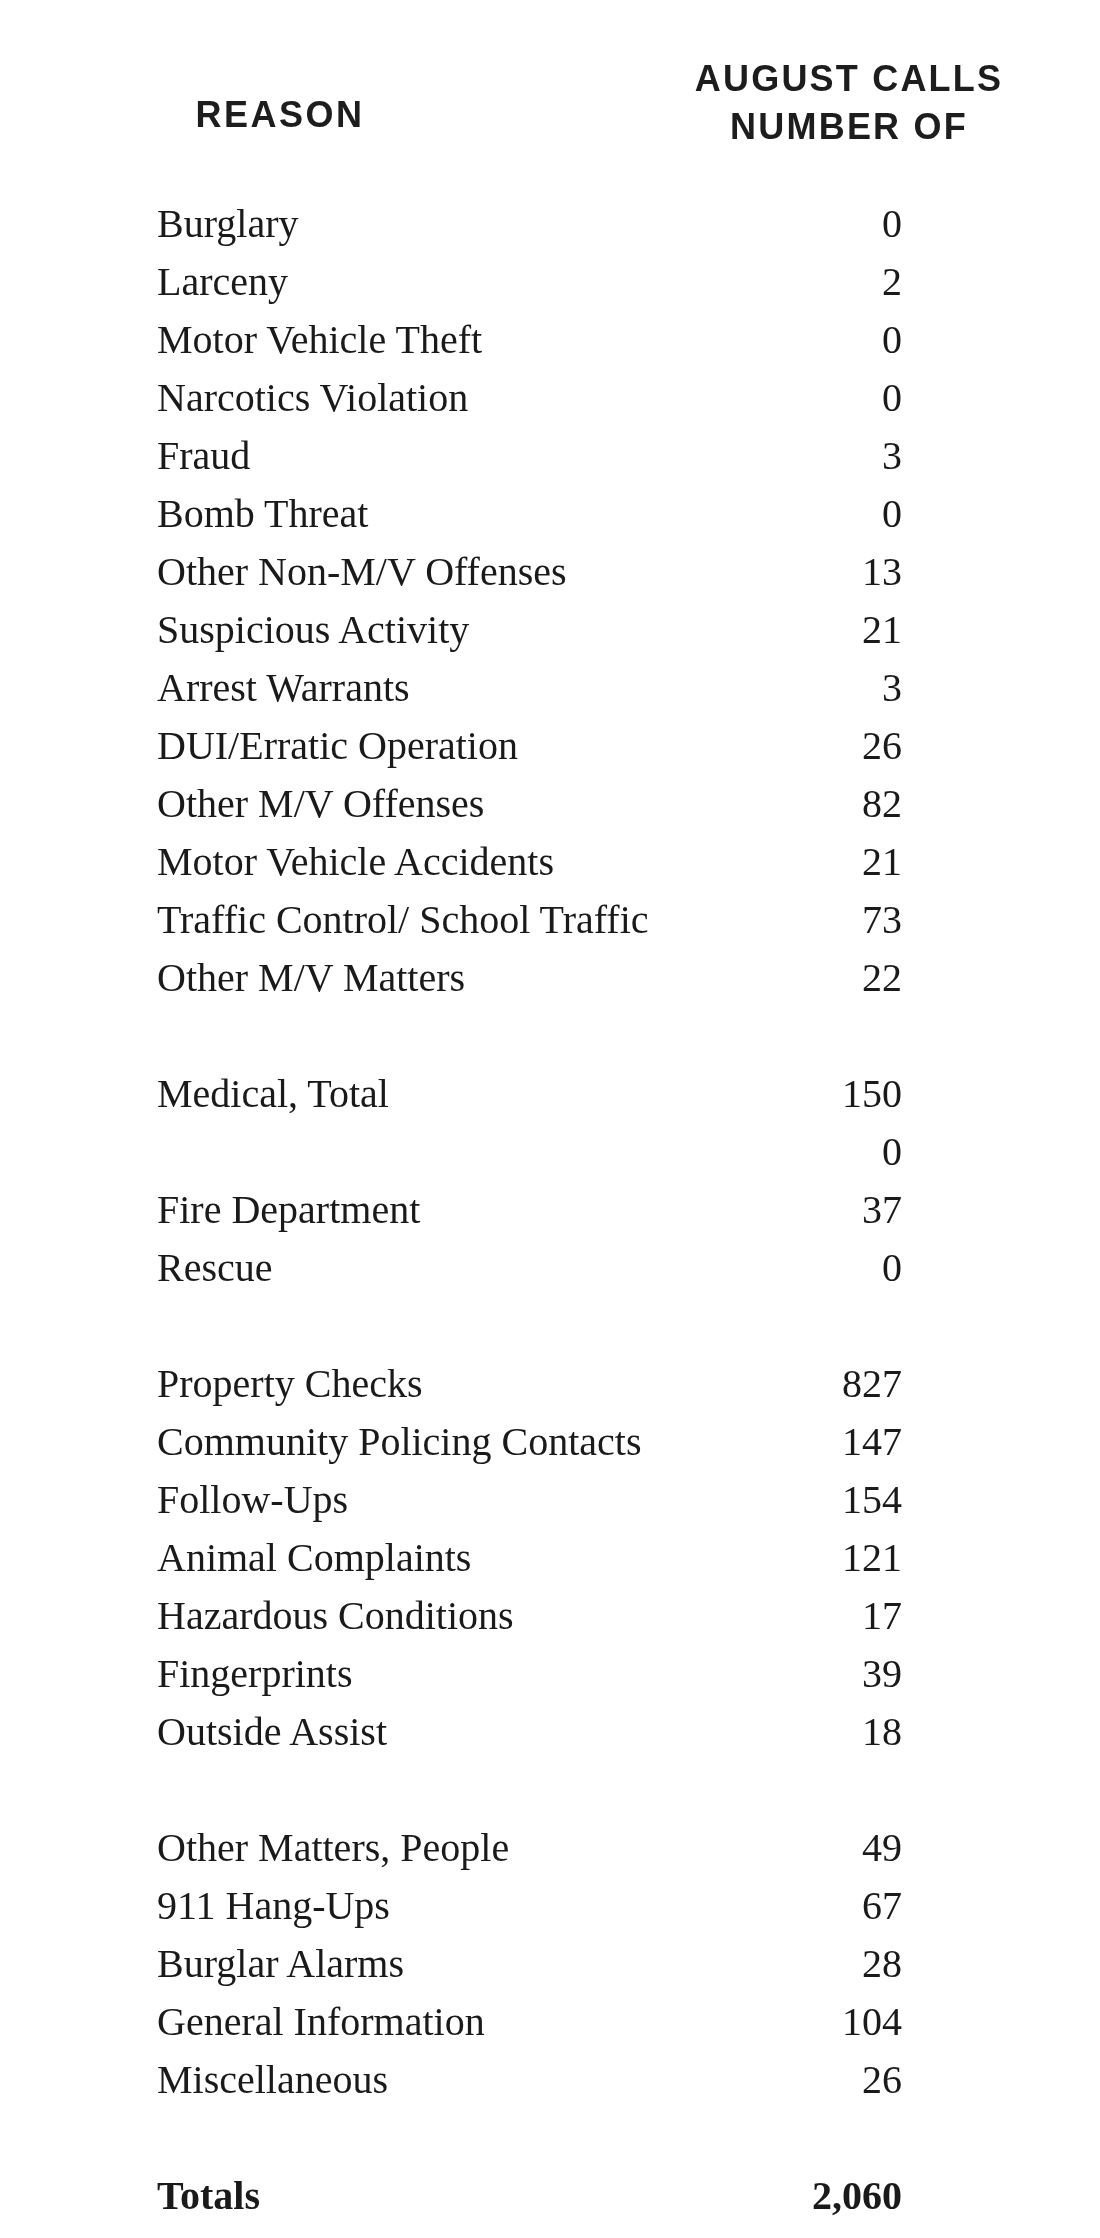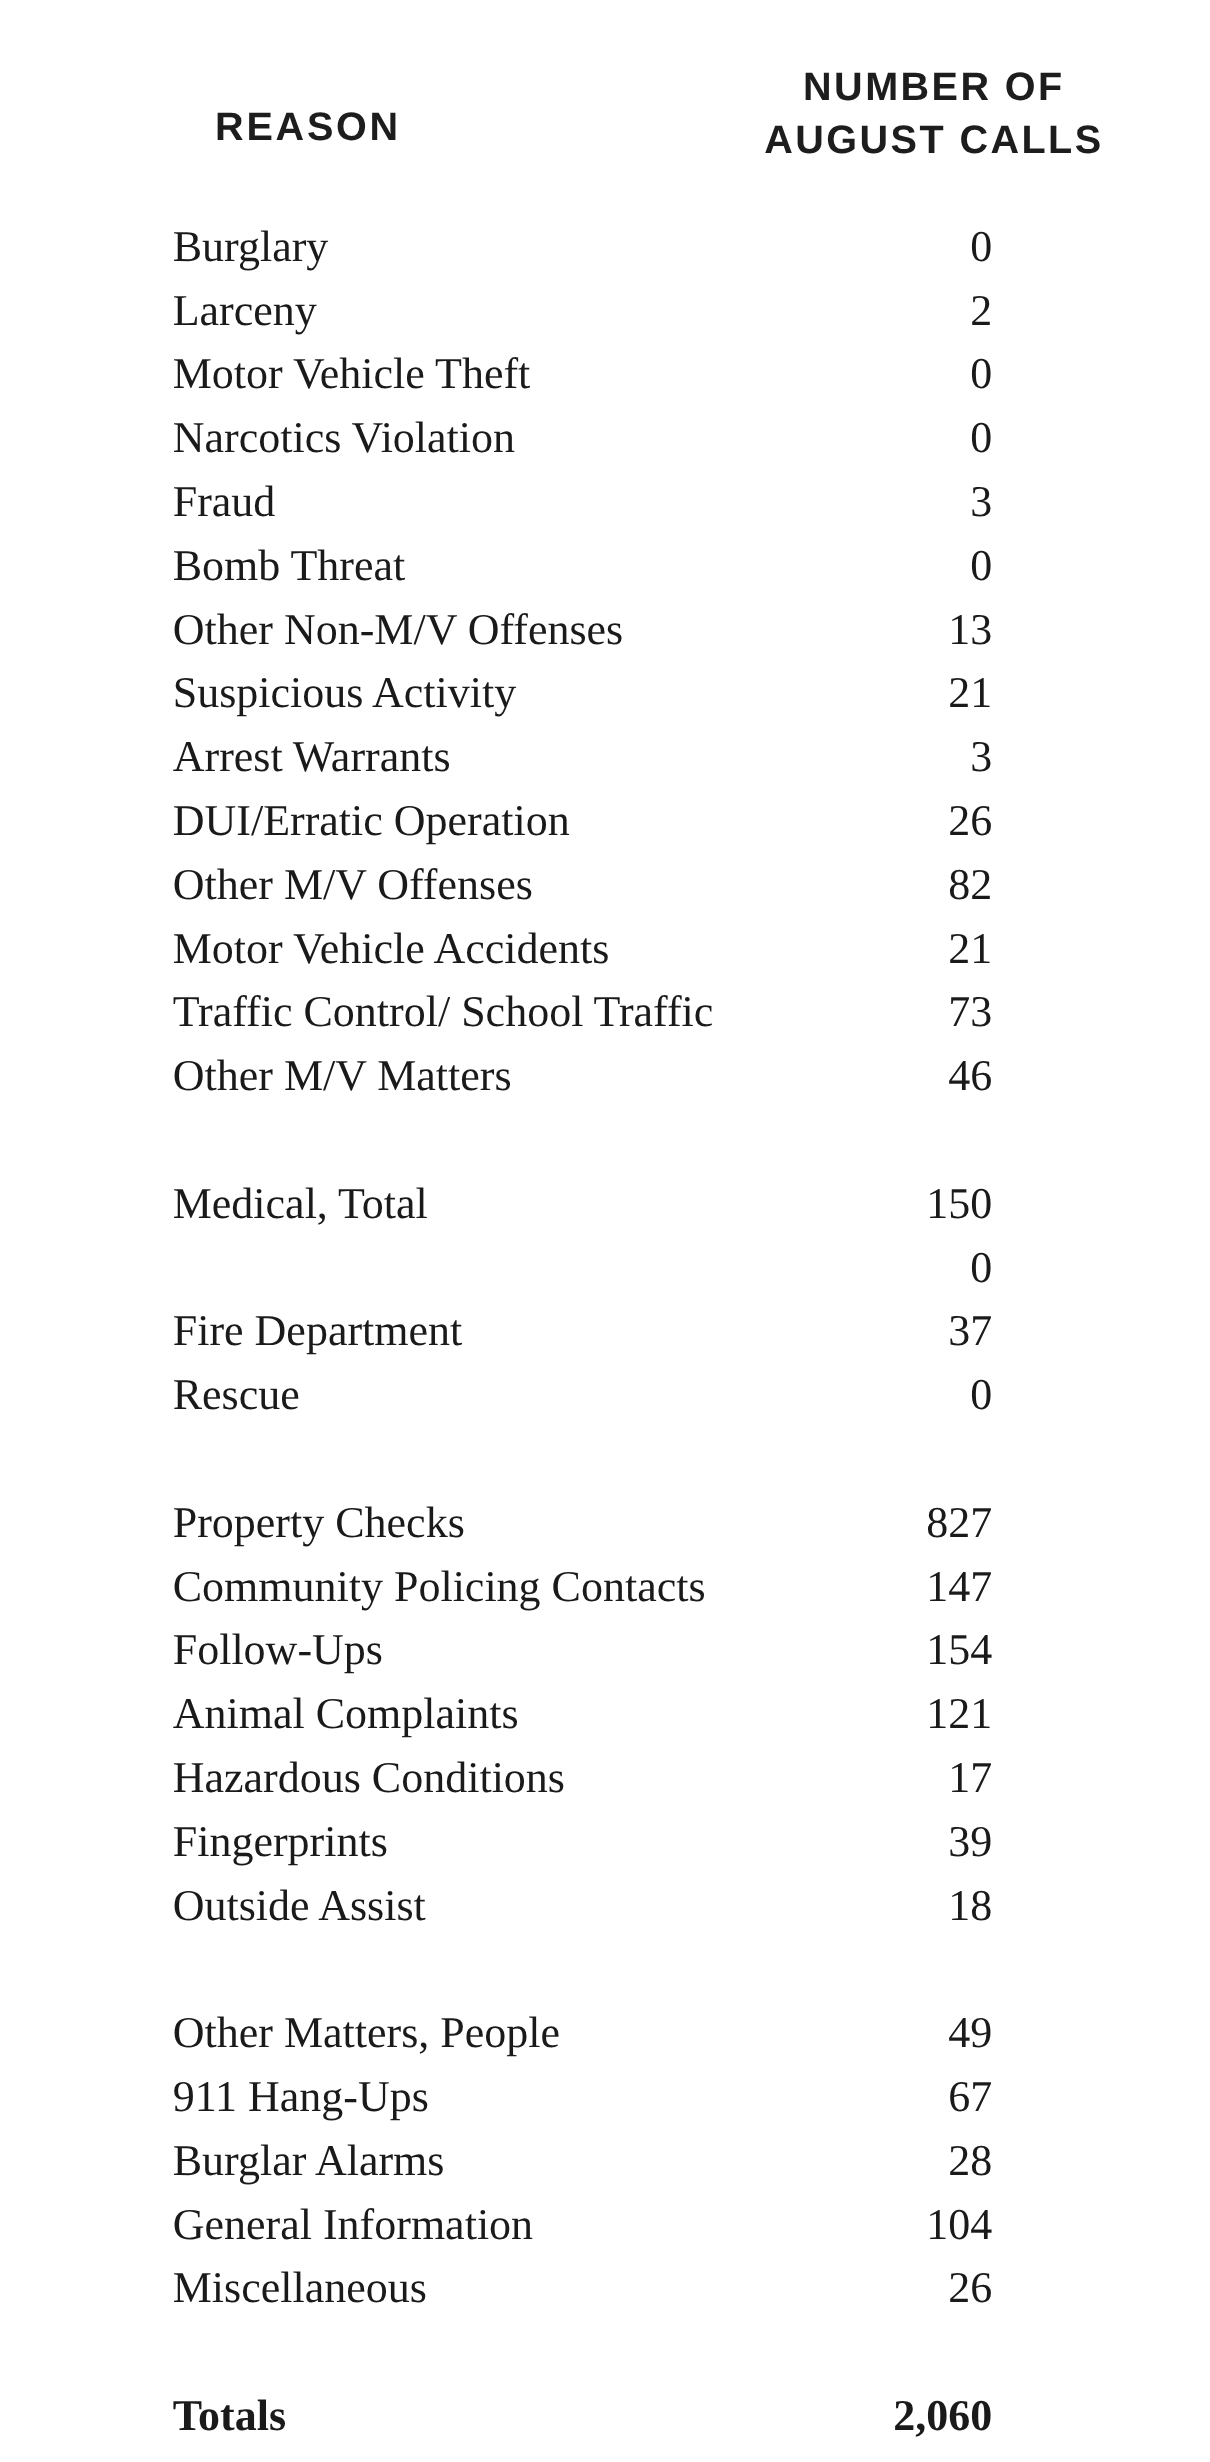--- a/index.html
+++ b/index.html
@@ -105,22 +105,22 @@
   }
 </style>
 </head>
 <body>
 
 <div class="page">
 
   <div class="table-header">
     <div class="hdr-reason">REASON</div>
     <div class="hdr-calls">
+      <span class="hdr-line">AUGUST CALLS</span>
       <span class="hdr-line">NUMBER OF</span>
-      <span class="hdr-line">AUGUST CALLS</span>
     </div>
   </div>
 
   <div class="rows" id="rows-container">
       <div class="row">
         <span class="label">Burglary</span>
         <span class="value">0</span>
       </div>
       <div class="row">
         <span class="label">Larceny</span>
@@ -165,21 +165,21 @@
       <div class="row">
         <span class="label">Motor Vehicle Accidents</span>
         <span class="value">21</span>
       </div>
       <div class="row">
         <span class="label">Traffic Control/ School Traffic</span>
         <span class="value">73</span>
       </div>
       <div class="row">
         <span class="label">Other M/V Matters</span>
-        <span class="value">46</span>
+        <span class="value">22</span>
       </div>
       <div class="row spacer"></div>
       <div class="row">
         <span class="label">Medical, Total</span>
         <span class="value">150</span>
       </div>
       <div class="row">
         <span class="value">0</span>
       </div>
       <div class="row">

